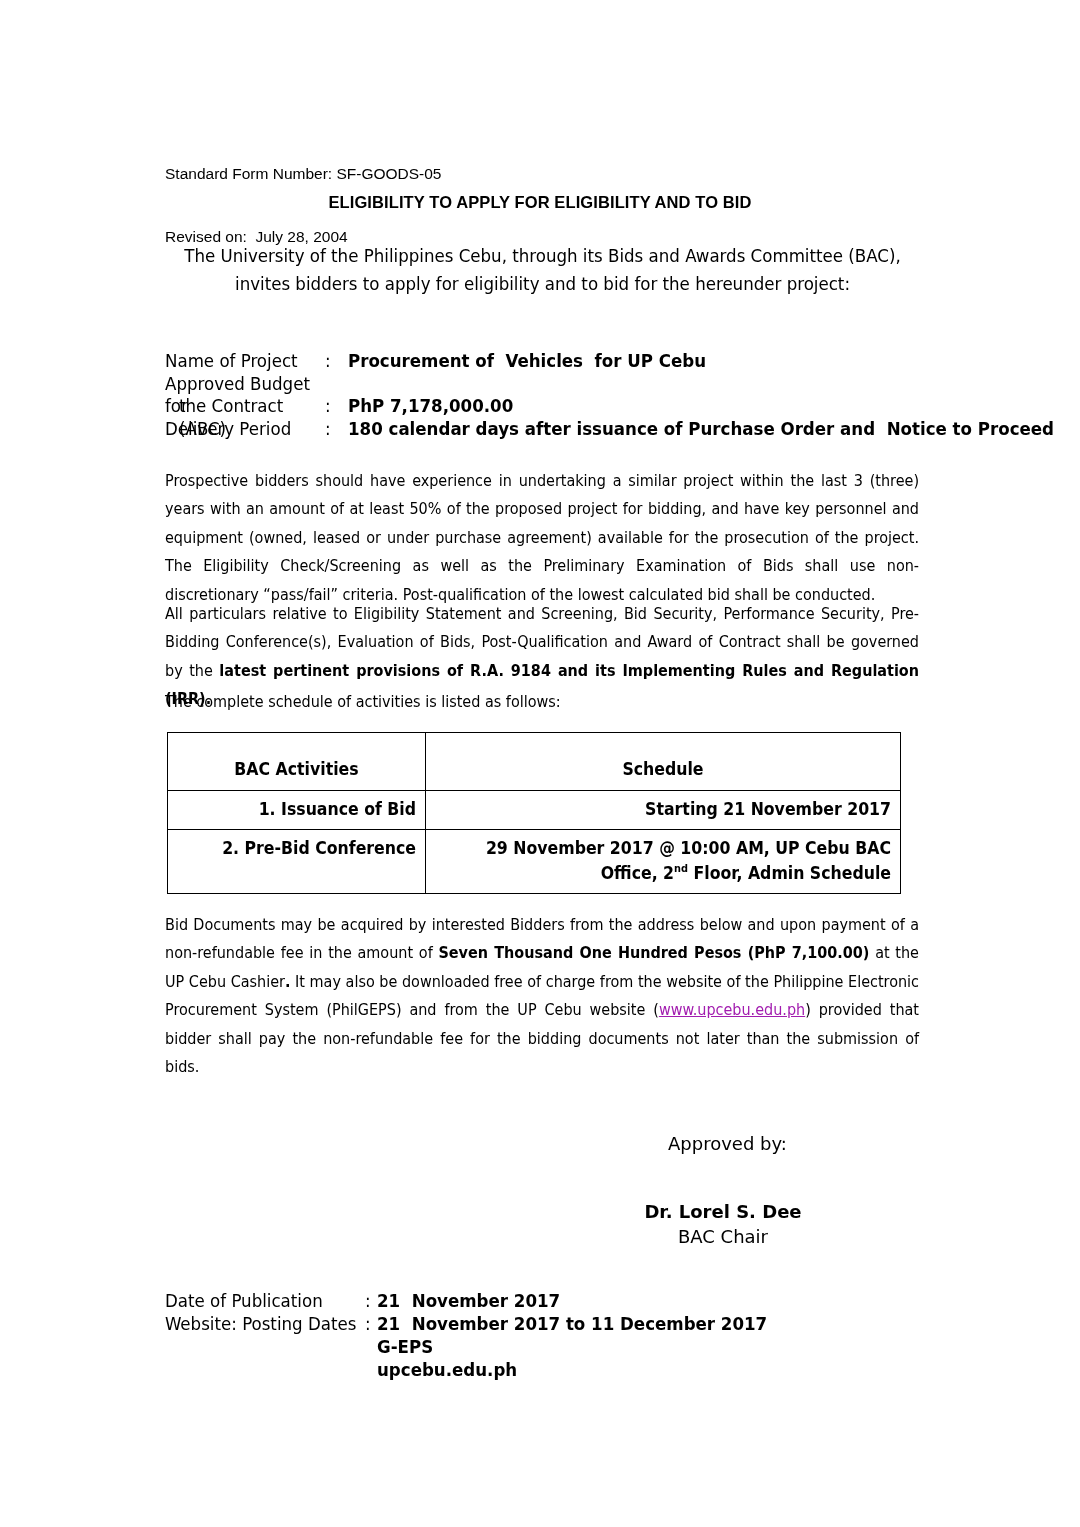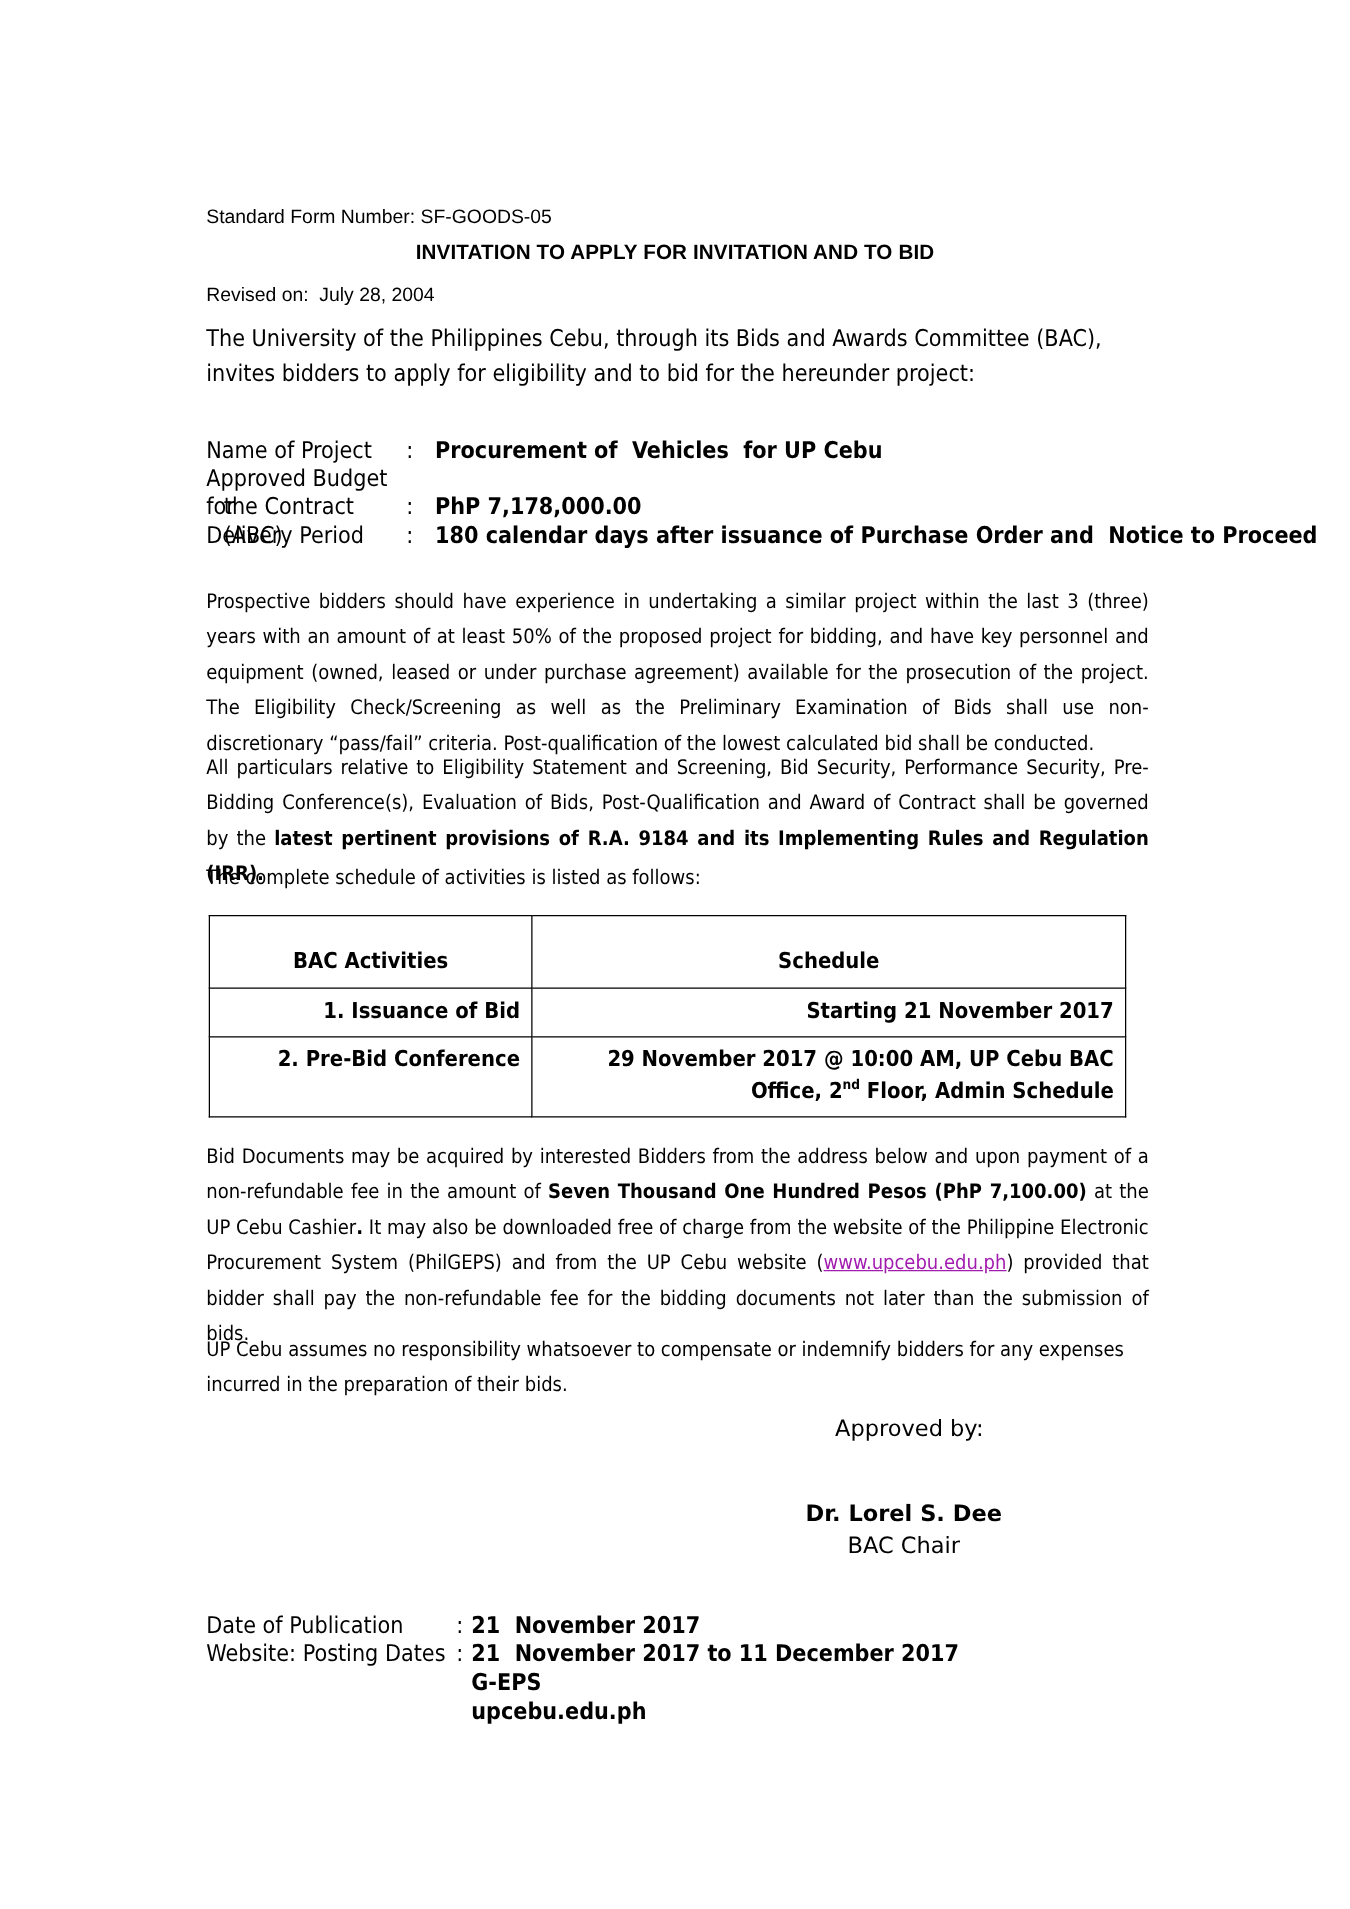--- a/index.html
+++ b/index.html
@@ -52,25 +52,25 @@
     font-family: "Liberation Sans", sans-serif;
     font-weight: bold;
     font-size: 16.5px;
     letter-spacing: 0.1px;
   }
 
   
   .intro {
     position: absolute;
     left: 165px;
-    top: 258px;
+    top: 242px;
     width: 755px;
     font-size: 18.5px;
     line-height: 28px;
-    text-align: left;
+    text-align: center;
   }
 
   
   .details {
     position: absolute;
     left: 165px;
     top: 350px;
     width: 760px;
     font-size: 18.5px;
     line-height: 22.5px;
@@ -190,21 +190,21 @@
 </head>
 <body>
 
 <div class="page">
 
   <div class="form-meta">
     <div>Standard Form Number: SF-GOODS-05</div>
     <div>Revised on:  July 28, 2004</div>
   </div>
 
-  <div class="doc-title">INVITATION TO APPLY FOR INVITATION AND TO BID</div>
+  <div class="doc-title">ELIGIBILITY TO APPLY FOR ELIGIBILITY AND TO BID</div>
 
   <div class="intro body-font">The University of the Philippines Cebu, through its Bids and Awards Committee (BAC), invites bidders to apply for eligibility and to bid for the hereunder project:</div>
 
   <div class="details body-font">
     <div class="drow">
       <span class="dlabel">Name of Project</span>
       <span class="dcolon">:</span>
       <span class="dval">Procurement of  Vehicles  for UP Cebu</span>
     </div>
     <div class="drow">
@@ -248,21 +248,20 @@
         <tr>
           <td>2.  Pre-Bid Conference</td>
           <td><span>29  November 2017 @ 10:00 AM, UP Cebu BAC Office, 2</span><sup>nd</sup><span> Floor, Admin Schedule</span></td>
         </tr>
       </tbody>
     </table>
   </div>
 
   <div class="para p4 body-font"><span>Bid Documents may be acquired by interested Bidders from the address below and upon payment  of a  non-refundable  fee  in the amount of  </span><b>Seven Thousand One Hundred Pesos (PhP 7,100.00)</b><span> at the UP Cebu Cashier</span><b>.</b><span>  It may also be downloaded free of charge from the website of the Philippine Electronic Procurement System (PhilGEPS) and from the UP Cebu website (</span><a class="link" href="#">www.upcebu.edu.ph</a><span>) provided that bidder shall pay the non-refundable fee for the bidding documents not later than the submission of bids.</span></div>
 
-  <div class="para p5 body-font">UP Cebu assumes no responsibility whatsoever to compensate or indemnify bidders for any expenses incurred in the preparation of their bids.</div>
 
   <div class="approved-by sig-font">Approved by:</div>
   <div class="sig-name sig-font">Dr. Lorel S. Dee</div>
   <div class="sig-title sig-font">BAC Chair</div>
 
   <div class="footer body-font">
     <div class="frow">
       <span class="flabel">Date of Publication</span>
       <span class="fcolon">:</span>
       <span class="fval">21  November 2017</span>

